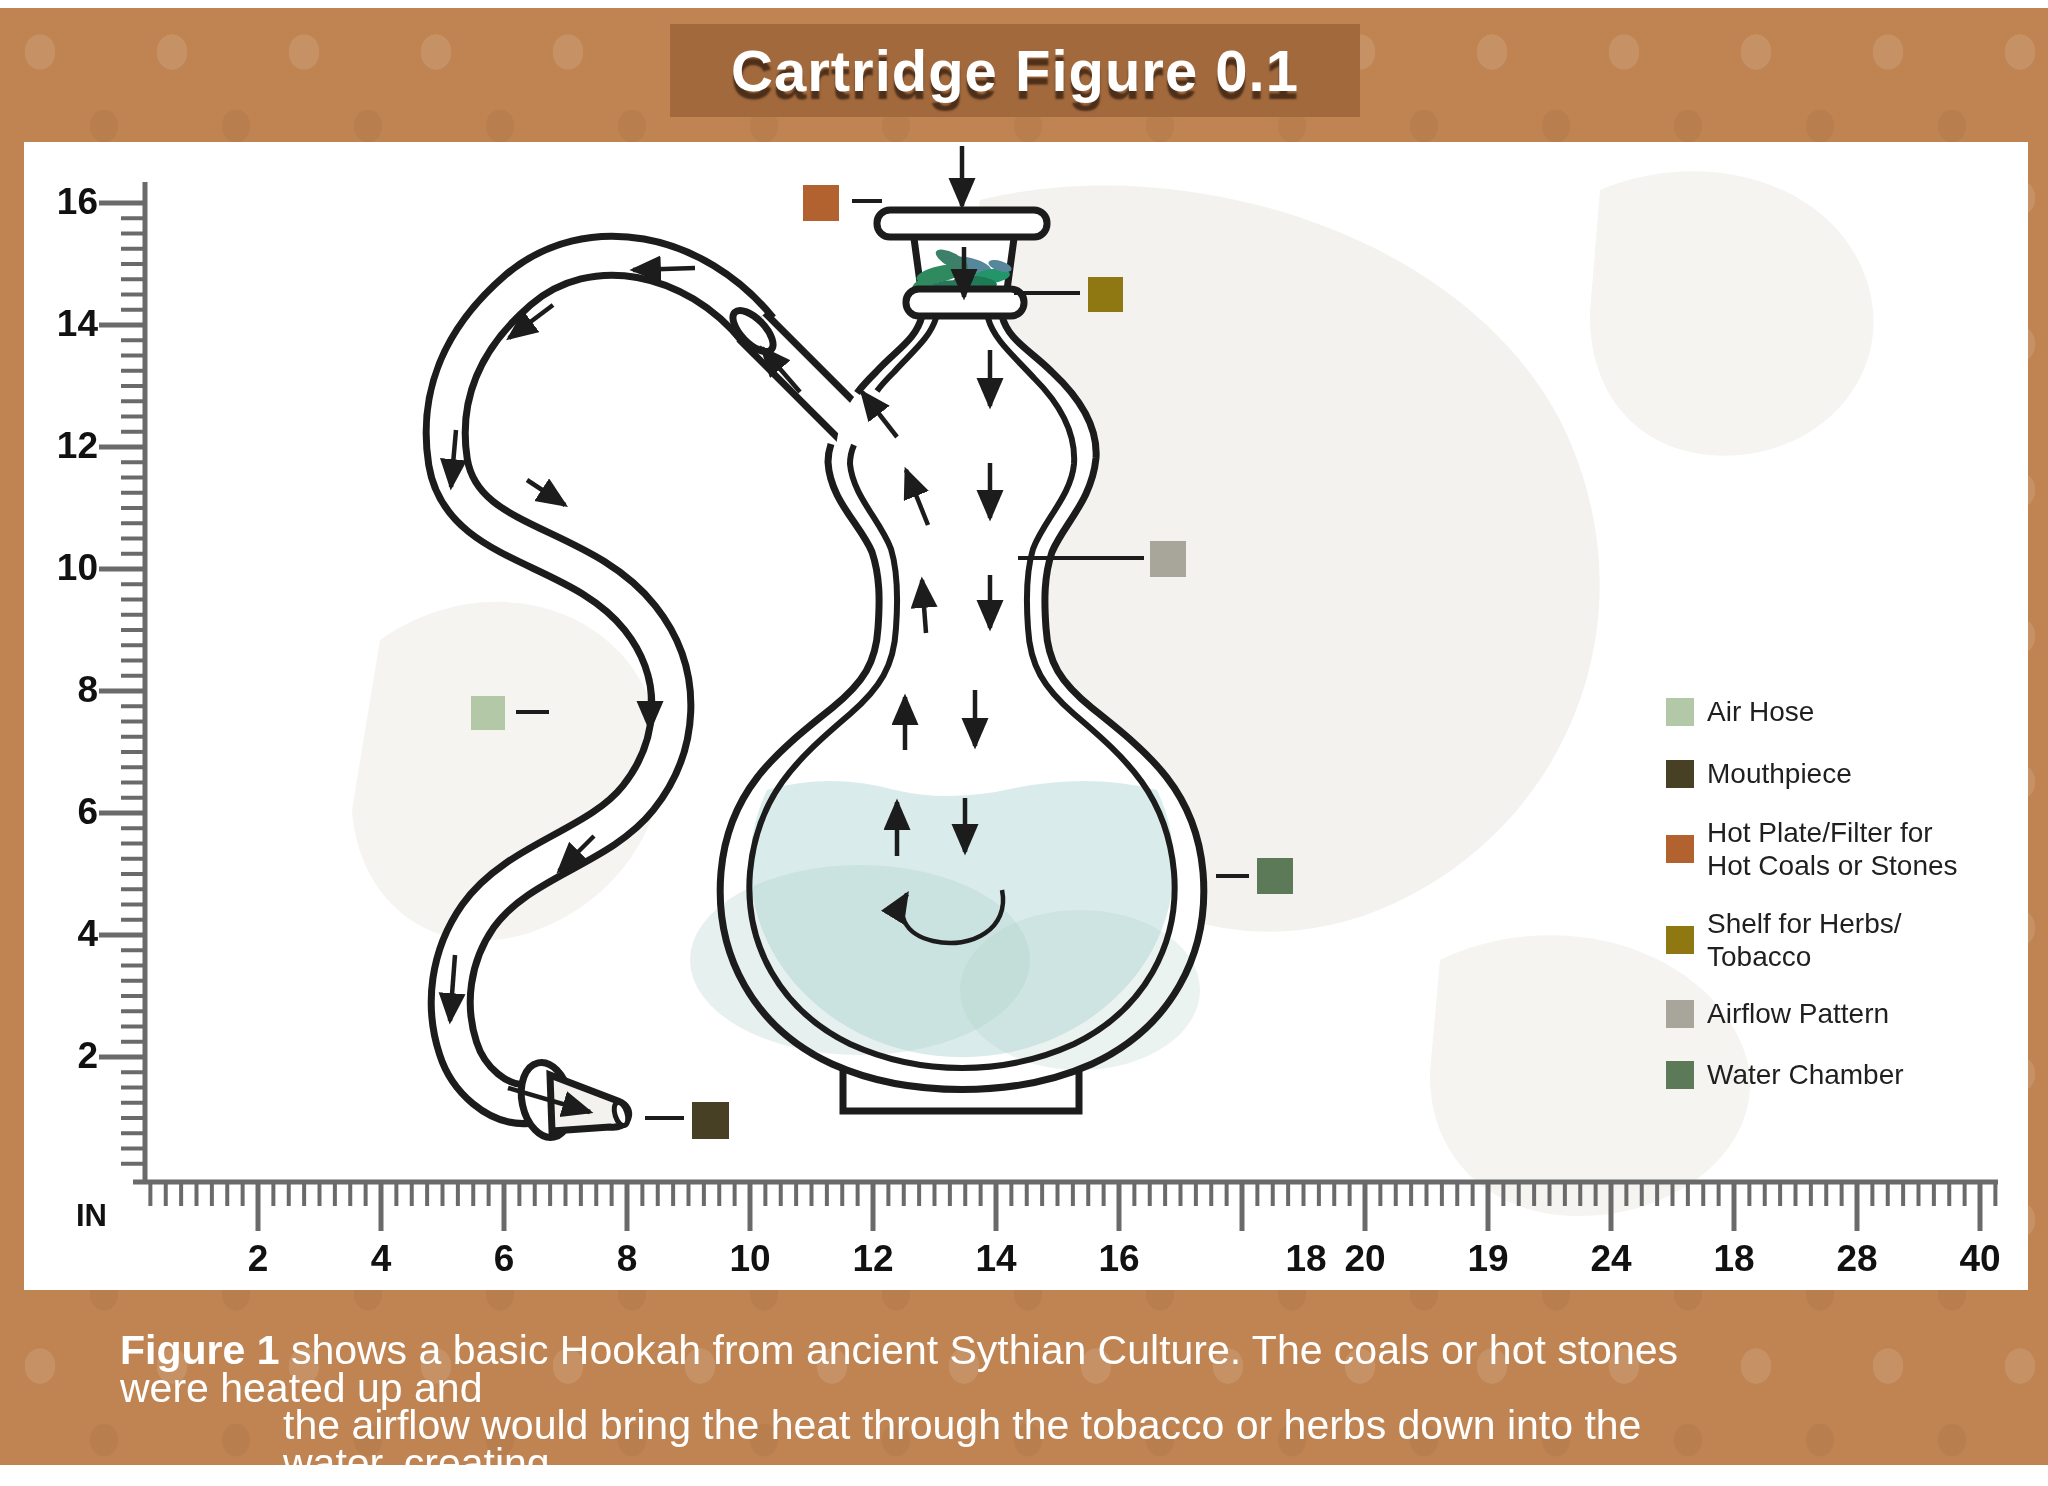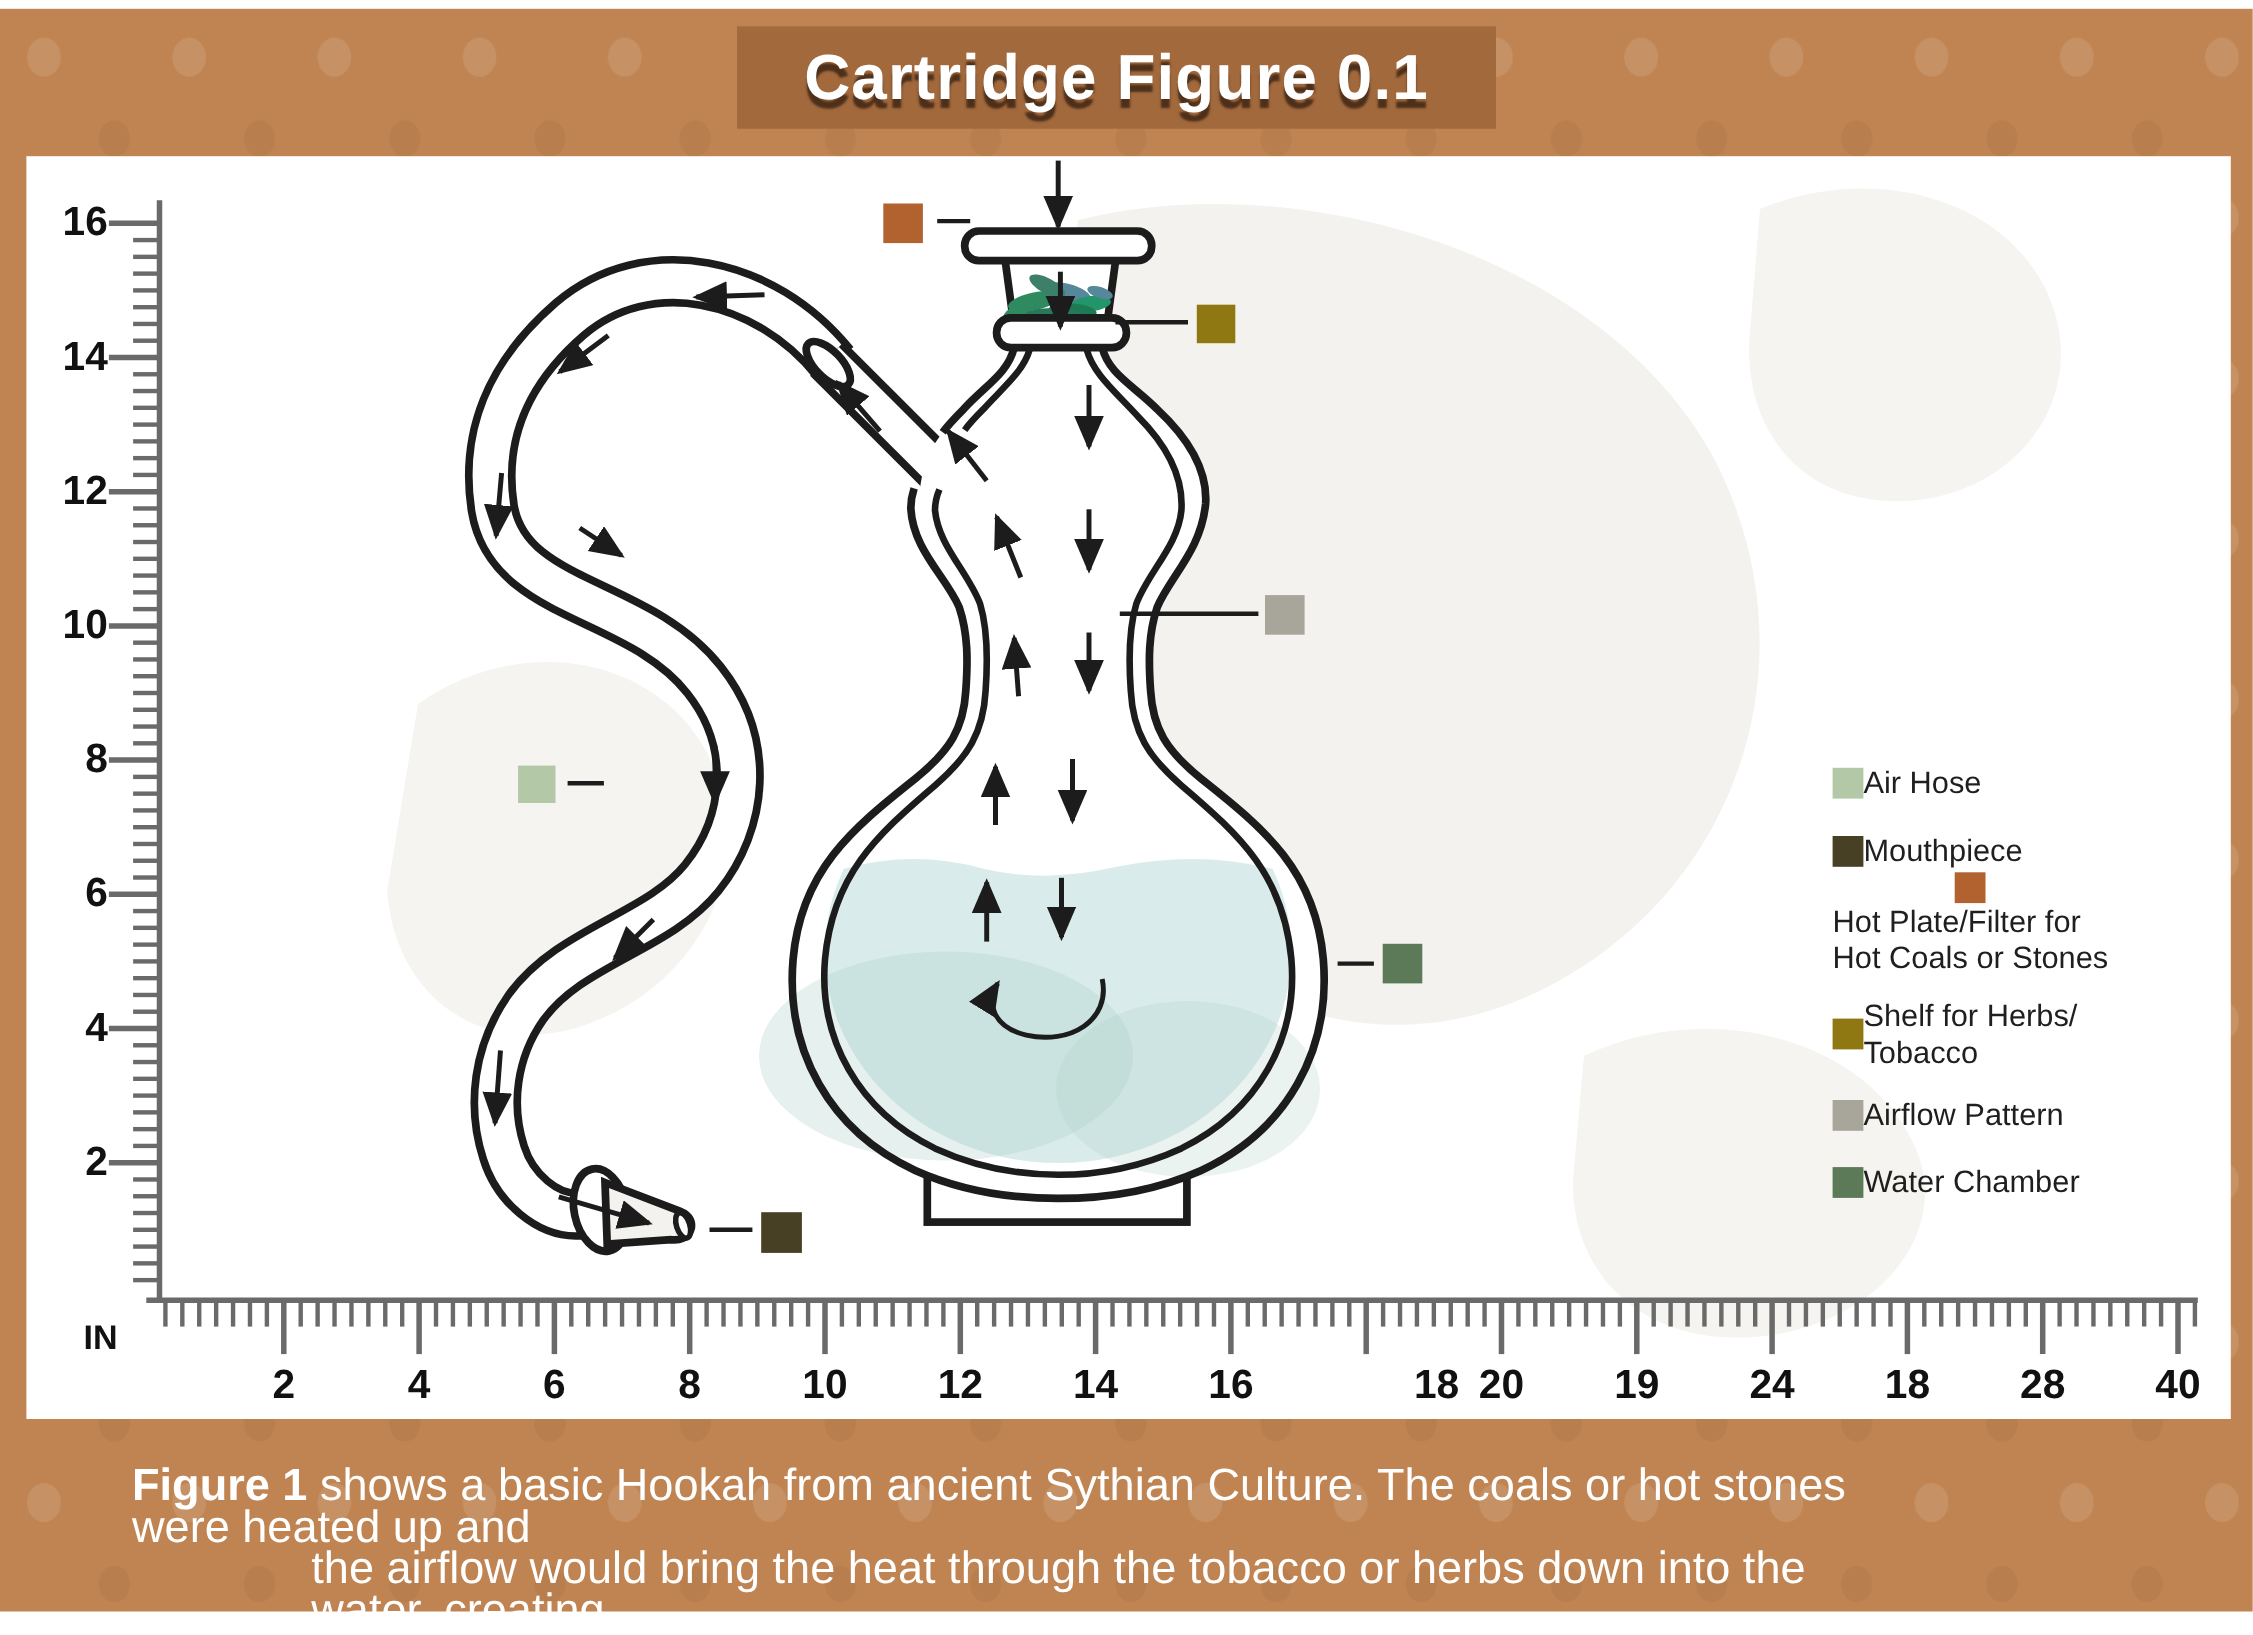--- a/index.html
+++ b/index.html
@@ -16,21 +16,21 @@
     text-shadow:0 8px 2px rgba(62,38,20,0.85);}
   .panel{position:absolute;left:24px;top:142px;width:2004px;height:1148px;background:#ffffff;}
   svg.diagram{position:absolute;left:0;top:0;width:2048px;height:1486px;pointer-events:none;}
   .axis-labels{position:absolute;left:0;top:0;width:2048px;height:1486px;pointer-events:none;}
   .x-lab{position:absolute;width:80px;margin-left:-40px;text-align:center;top:1238px;
     font-size:37px;font-weight:bold;color:#111111;}
   .y-lab{position:absolute;width:74px;text-align:right;left:24px;
     font-size:37px;font-weight:bold;color:#111111;}
   .unit-lab{position:absolute;left:76px;top:1198px;font-size:31px;font-weight:bold;color:#111111;}
   .legend{position:absolute;left:1666px;top:0;width:340px;height:1486px;}
-  .legend-row{position:absolute;display:flex;align-items:center;}
+  .legend-row{position:absolute;display:flex;align-items:center;gap:13px;}
   .legend-swatch{width:28px;height:28px;flex:0 0 28px;}
   .legend-label{font-size:28px;line-height:33px;color:#1f1f1f;white-space:pre-line;}
   .callout{position:absolute;}
   .caption{position:absolute;left:120px;top:1332px;width:1560px;color:#ffffff;
     font-size:41px;line-height:37.5px;}
   .caption .ind{margin-left:163px;}
   .caption b{font-weight:bold;}
 </style>
 </head>
 <body>
@@ -367,21 +367,21 @@
 
   <div class="legend">
     <div class="legend-row" style="top:695px;">
       <div class="legend-swatch" style="background-color: rgb(178, 200, 166);"></div>
       <div class="legend-label">Air Hose</div>
     </div>
     <div class="legend-row" style="top:757px;">
       <div class="legend-swatch" style="background-color: rgb(71, 64, 37);"></div>
       <div class="legend-label">Mouthpiece</div>
     </div>
-    <div class="legend-row" style="top:793px;flex-direction:column;">
+    <div class="legend-row" style="top:816px;">
       <div class="legend-swatch" style="background-color: rgb(178, 98, 47);"></div>
       <div class="legend-label">Hot Plate/Filter for
 Hot Coals or Stones</div>
     </div>
     <div class="legend-row" style="top:907px;">
       <div class="legend-swatch" style="background-color: rgb(143, 119, 18);"></div>
       <div class="legend-label">Shelf for Herbs/
 Tobacco</div>
     </div>
     <div class="legend-row" style="top:997px;">

